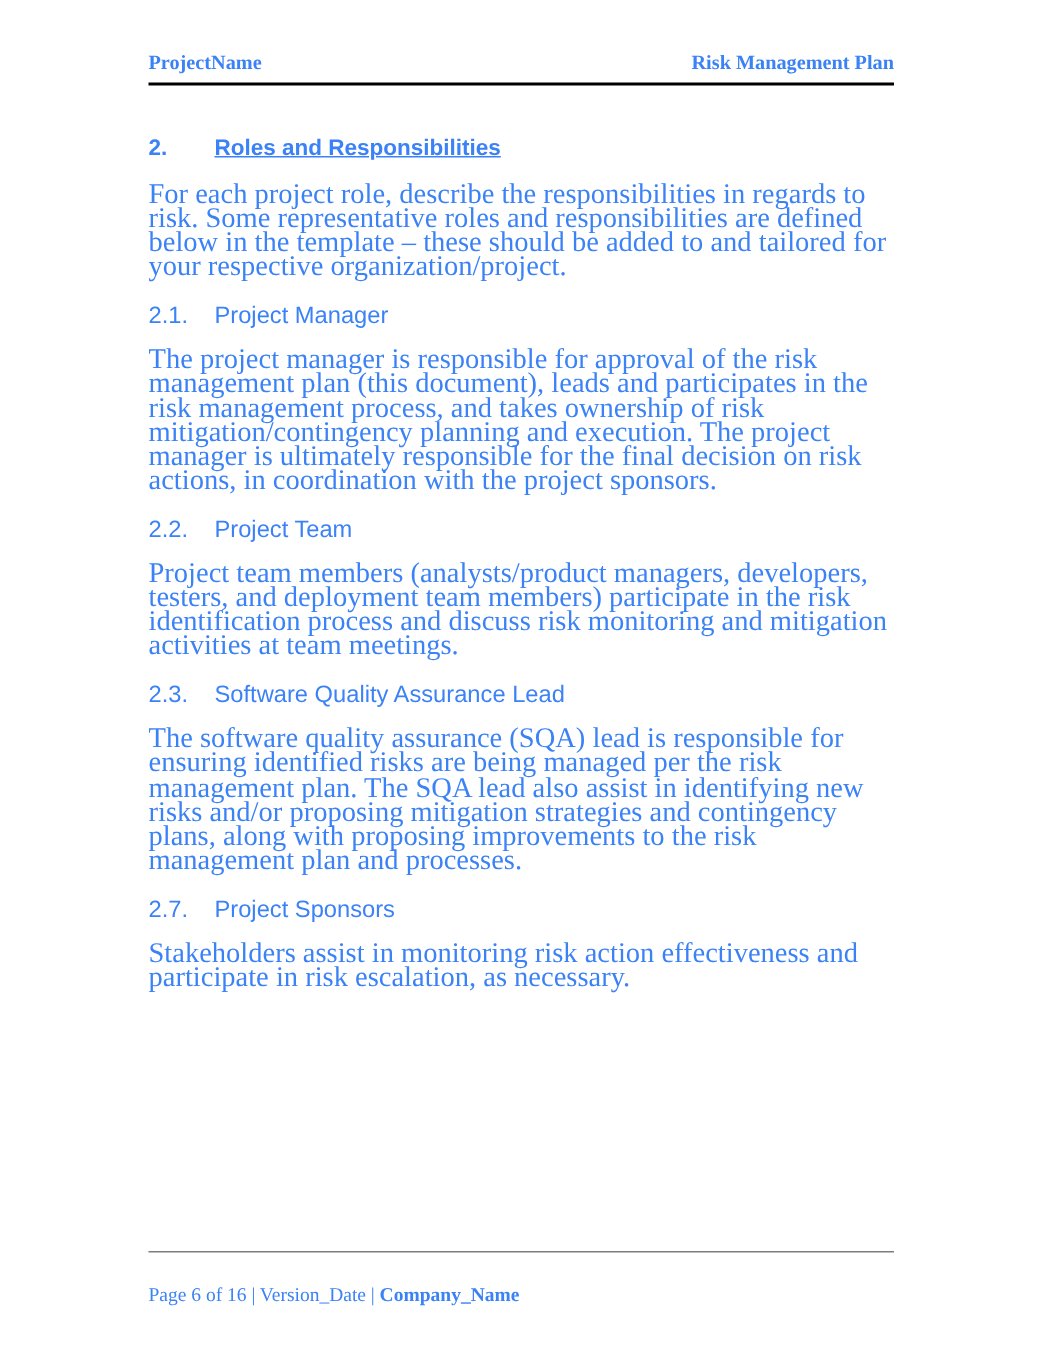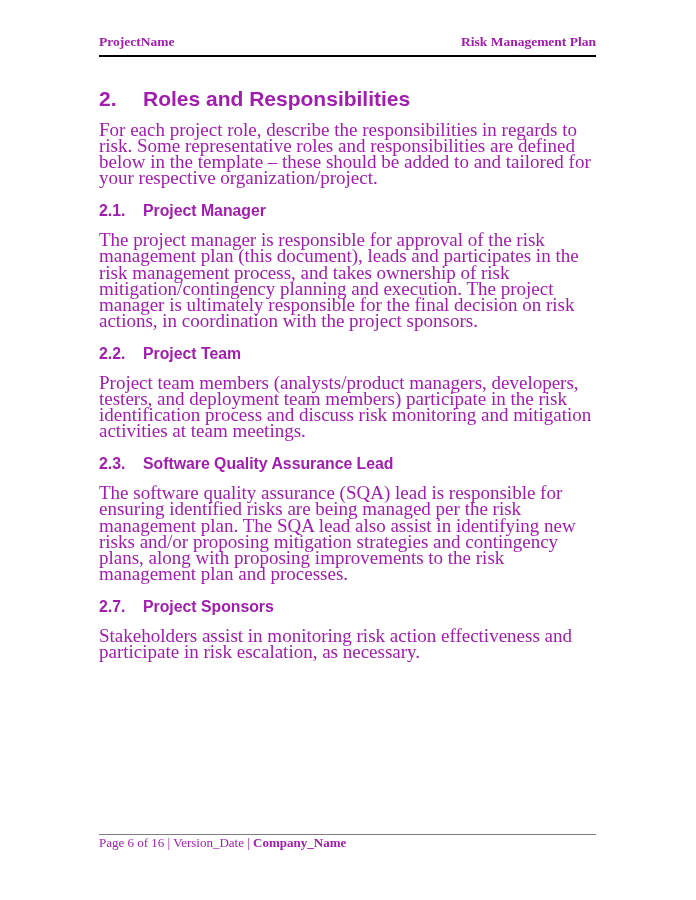--- a/index.html
+++ b/index.html
@@ -3,66 +3,67 @@
 <meta charset="utf-8">
 <style>
   * { box-sizing: border-box; }
   html, body { margin: 0; padding: 0; background: #ffffff; }
   .page {
     position: relative;
     width: 696px;
     height: 900px;
     background: #ffffff;
     font-family: "Liberation Serif", serif;
-    color: #a21caf;
+    color: #3b82f6;
     overflow: hidden;
   }
   .inner {
     padding: 34px 100px 0 99px;
   }
   .doc-header {
     display: flex;
     justify-content: space-between;
     align-items: baseline;
     font-weight: bold;
     font-size: 13.5px;
     line-height: 15px;
     padding-bottom: 6px;
     border-bottom: 2px solid #000000;
   }
   h1.sec {
     font-family: "Liberation Sans", sans-serif;
     font-weight: bold;
-    font-size: 21px;
+    font-size: 15px;
     line-height: 21px;
     margin: 31px 0 13px 0;
+    text-decoration: underline;
   }
   h2.sec {
     font-family: "Liberation Sans", sans-serif;
-    font-weight: bold;
+    font-weight: normal;
     font-size: 15.8px;
     line-height: 18px;
     margin: 16px 0 12px 0;
   }
   .secnum {
     display: inline-block;
     min-width: 44px;
   }
   p.body-par {
     font-size: 19px;
     line-height: 16.1px;
     margin: 0 0 7px 0;
   }
   .doc-footer {
     position: absolute;
     left: 99px;
     right: 100px;
     top: 834px;
     border-top: 1px solid #7d7d7d;
-    padding-top: 0;
+    padding-top: 20px;
     font-size: 13px;
     line-height: 15px;
   }
   .doc-footer .company { font-weight: bold; }
 </style>
 </head>
 <body>
 
 <div class="page">
   <div class="inner">

